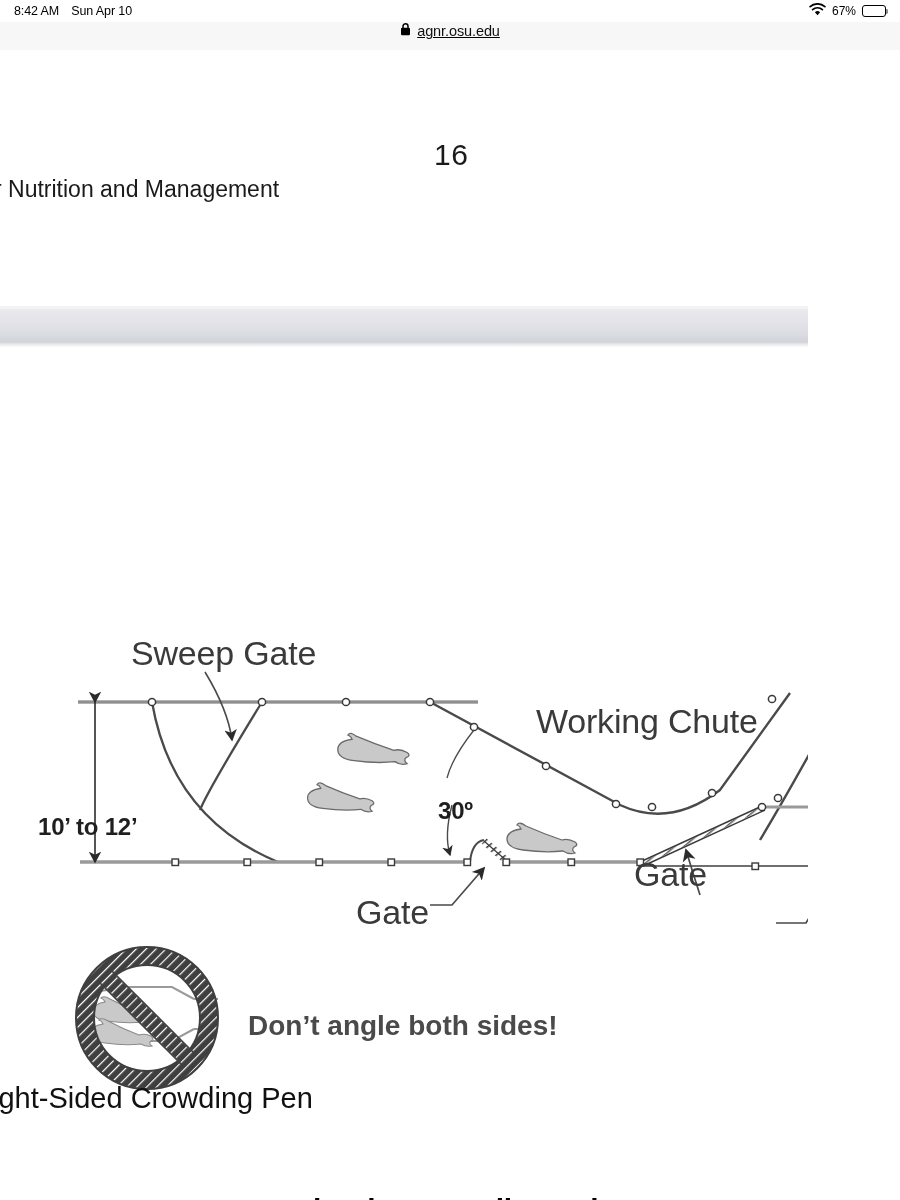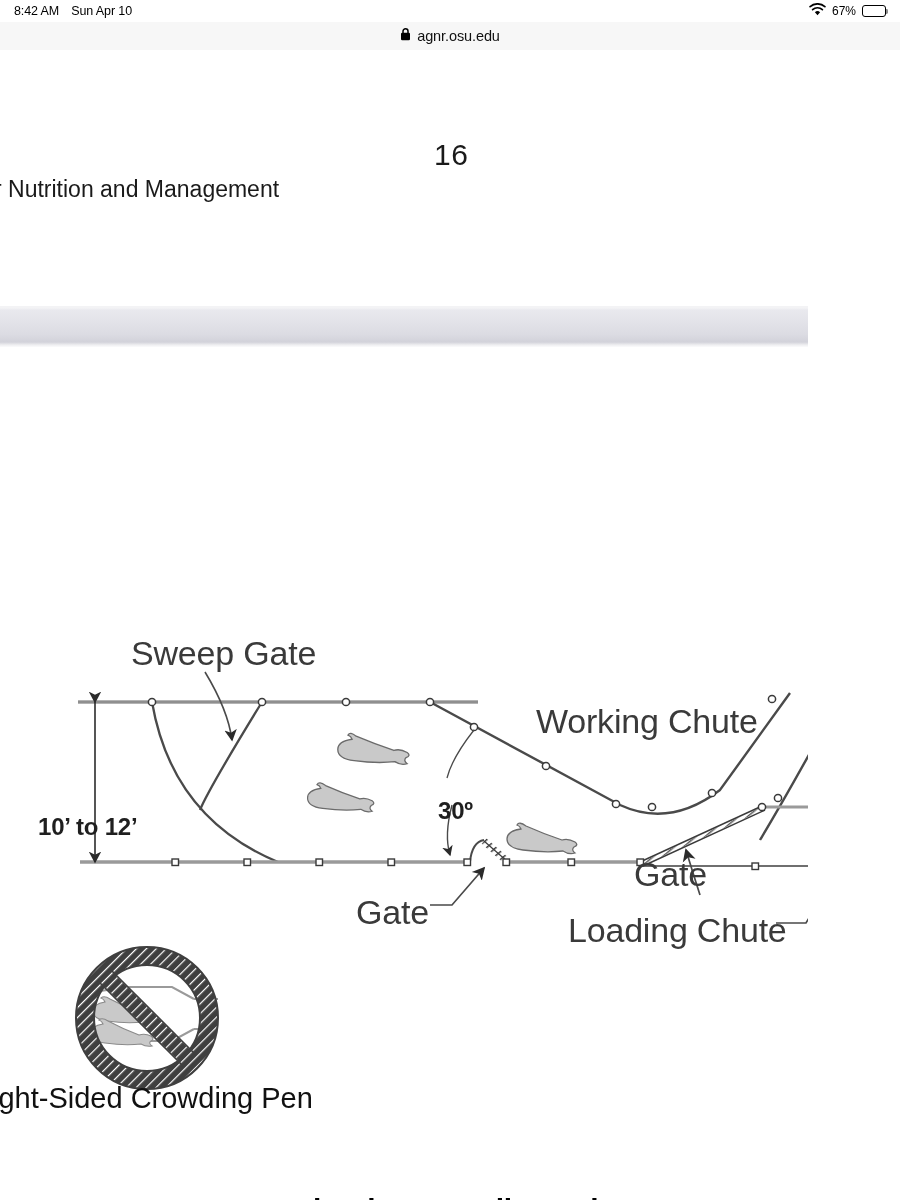--- a/index.html
+++ b/index.html
@@ -72,23 +72,24 @@
   }
 
   
   .url-bar {
     position: absolute;
     top: 22px; left: 0;
     width: 900px;
     height: 28px;
     background: #f7f7f7;
     display: flex;
-    align-items: center;
+    align-items: flex-start;
     justify-content: center;
     box-sizing: border-box;
+    text-decoration: underline;
   }
   .url-inner {
     display: flex;
     align-items: center;
     gap: 6px;
   }
   .lock-icon { display: block; }
   .url-text {
     font-size: 14.5px;
     color: #111;
@@ -336,21 +337,20 @@
     <div class="dlabel bolddim" style="left:38px; top:224px;">10’ to 12’</div>
 
     <div class="dlabel bolddim" style="left:438px; top:208px;">30º</div>
 
     <div class="dlabel" style="left:536px; top:152px;">Working Chute</div>
 
     <div class="dlabel" style="left:356px; top:343px;">Gate</div>
 
     <div class="dlabel" style="left:634px; top:305px;">Gate</div>
 
-    <div class="dlabel" style="left:568px; top:361px;">Loading Chute</div>
   </div>
 
   <div class="nosign">
     <svg width="150" height="150" viewBox="0 0 150 150">
       <defs>
         <pattern id="hatch2" width="7" height="7" patternTransform="rotate(45)" patternUnits="userSpaceOnUse">
           <line x1="0" y1="0" x2="0" y2="7" stroke="#ffffff" stroke-width="2.4"></line>
         </pattern>
       </defs>
 
@@ -367,18 +367,19 @@
       <circle cx="75" cy="75" r="62" fill="none" stroke="url(#hatch2)" stroke-width="18"></circle>
       <circle cx="75" cy="75" r="71" fill="none" stroke="#3f3f3f" stroke-width="2"></circle>
       <circle cx="75" cy="75" r="53" fill="none" stroke="#3f3f3f" stroke-width="2"></circle>
 
       <line x1="32" y1="32" x2="118" y2="118" stroke="#3f3f3f" stroke-width="16" stroke-linecap="butt"></line>
       <line x1="32" y1="32" x2="118" y2="118" stroke="url(#hatch2)" stroke-width="16"></line>
       <line x1="26" y1="38" x2="112" y2="124" stroke="#3f3f3f" stroke-width="1.6"></line>
       <line x1="38" y1="26" x2="124" y2="112" stroke="#3f3f3f" stroke-width="1.6"></line>
     </svg>
   </div>
+  <div class="nosign-text">Don’t angle both sides!</div>
 
   <div class="caption-left">ight-Sided Crowding Pen</div>
 
   <div class="caption-center">Circular Crowding Tub</div>
 
 </div>
 
 </body></html>

